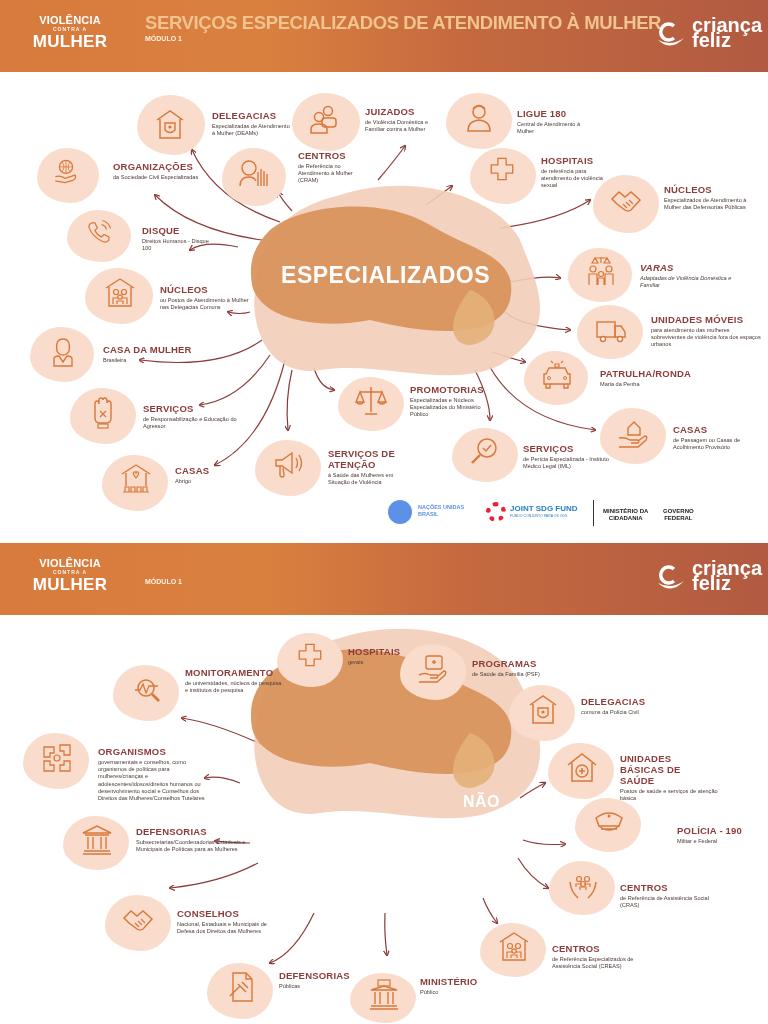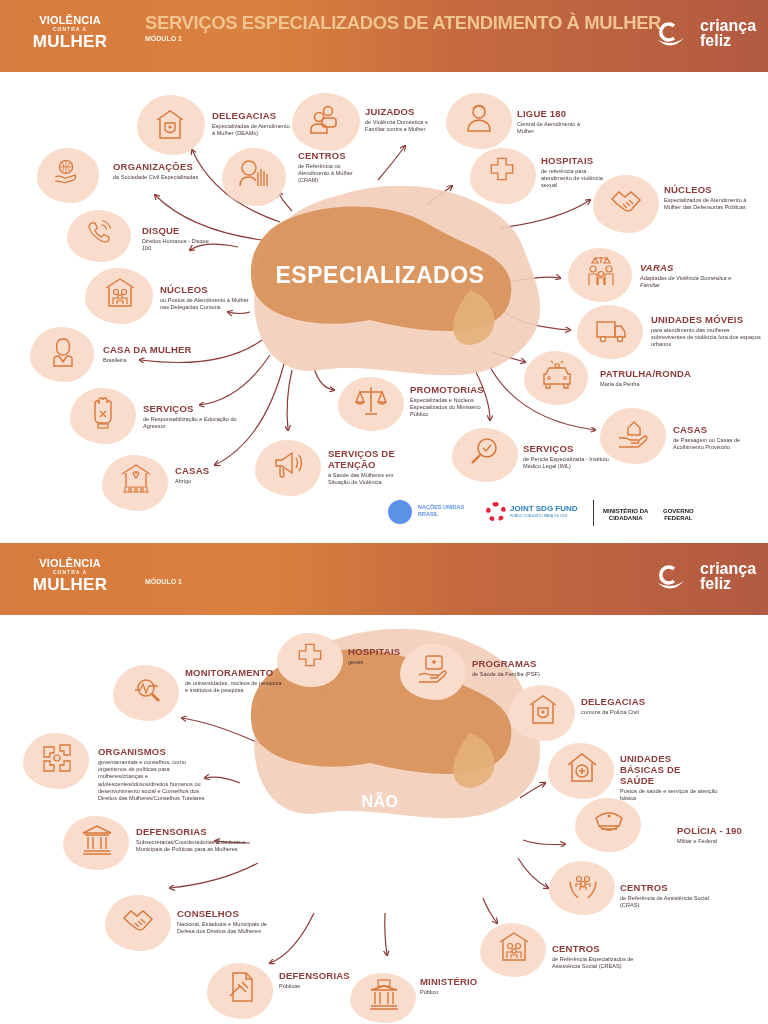--- a/index.html
+++ b/index.html
@@ -15,32 +15,32 @@
     background: linear-gradient(90deg, #d87b3e 0%, #d9803f 35%, #c56a3f 60%, #b25a42 100%);
   }
   .brand { position: absolute; left: 30px; top: 14px; width: 80px; text-align: center; color: #fff; font-weight: bold; }
   .brand .b1 { font-size: 11px; letter-spacing: 0.2px; line-height: 12px; }
   .brand .b2 { font-size: 5px; letter-spacing: 1px; line-height: 7px; opacity: .9; }
   .brand .b3 { font-size: 17px; line-height: 18px; letter-spacing: 0.3px; }
   .btitle { position: absolute; left: 145px; top: 12px; color: #f1c38e; font-weight: bold; font-size: 18.5px; letter-spacing: -0.4px; white-space: nowrap; }
   .bsub { position: absolute; left: 145px; top: 35px; color: #fff2e2; font-weight: bold; font-size: 7px; }
   .logo { position: absolute; right: 26px; top: 16px; width: 86px; height: 40px; }
   .logo .swoosh { position: absolute; left: 0; top: 4px; width: 30px; height: 30px; }
-  .logo .lt { position: absolute; left: 36px; top: 2px; color: #fff; font-size: 16px; line-height: 15px; font-weight: bold; margin-left: 8px; }
+  .logo .lt { position: absolute; left: 36px; top: 2px; color: #fff; font-size: 20px; line-height: 15px; font-weight: bold; }
 
   .blob {
     position: absolute; background: #f9dccb; border-radius: 48% 52% 45% 55% / 55% 48% 52% 45%;
   }
   .icon { position: absolute; width: 34px; height: 34px; }
   .icon svg { width: 100%; height: 100%; }
   .lbl { position: absolute; }
   .lbl .t { color: #8c3c3a; font-weight: bold; font-size: 9.5px; line-height: 11px; letter-spacing: 0.2px; white-space: nowrap; }
   .lbl .d { color: #4a3a35; font-size: 5.6px; line-height: 7.2px; margin-top: 2px; }
 
-  .center-title { position: absolute; color: #fff; font-weight: bold; text-align: center; letter-spacing: 0.5px; }
+  .center-title { position: absolute; color: #fff; font-weight: bold; text-align: right; letter-spacing: 0.5px; }
   svg.overlay { position: absolute; left: 0; top: 0; pointer-events: none; }
 
   .partners { position: absolute; left: 388px; top: 498px; width: 320px; height: 30px; }
   .un-logo { position: absolute; left: 0; top: 2px; width: 24px; height: 24px; border-radius: 50%; background: #5b92e5; }
   .un-txt { position: absolute; left: 30px; top: 6px; color: #5b92e5; font-size: 5.5px; font-weight: bold; line-height: 7px; }
   .sdg-logo { position: absolute; left: 98px; top: 4px; width: 20px; height: 20px; border-radius: 50%; border: 5px dotted #e5243b; }
   .sdg-txt { position: absolute; left: 122px; top: 6px; color: #2a7fc1; font-size: 8px; font-weight: bold; }
   .sdg-sub { position: absolute; left: 122px; top: 16px; color: #2a7fc1; font-size: 3.5px; }
   .vsep { position: absolute; left: 205px; top: 2px; width: 1px; height: 26px; background: #333; }
   .min-txt { position: absolute; left: 215px; top: 10px; color: #222; font-size: 6px; font-weight: bold; line-height: 7px; text-align: center; }

